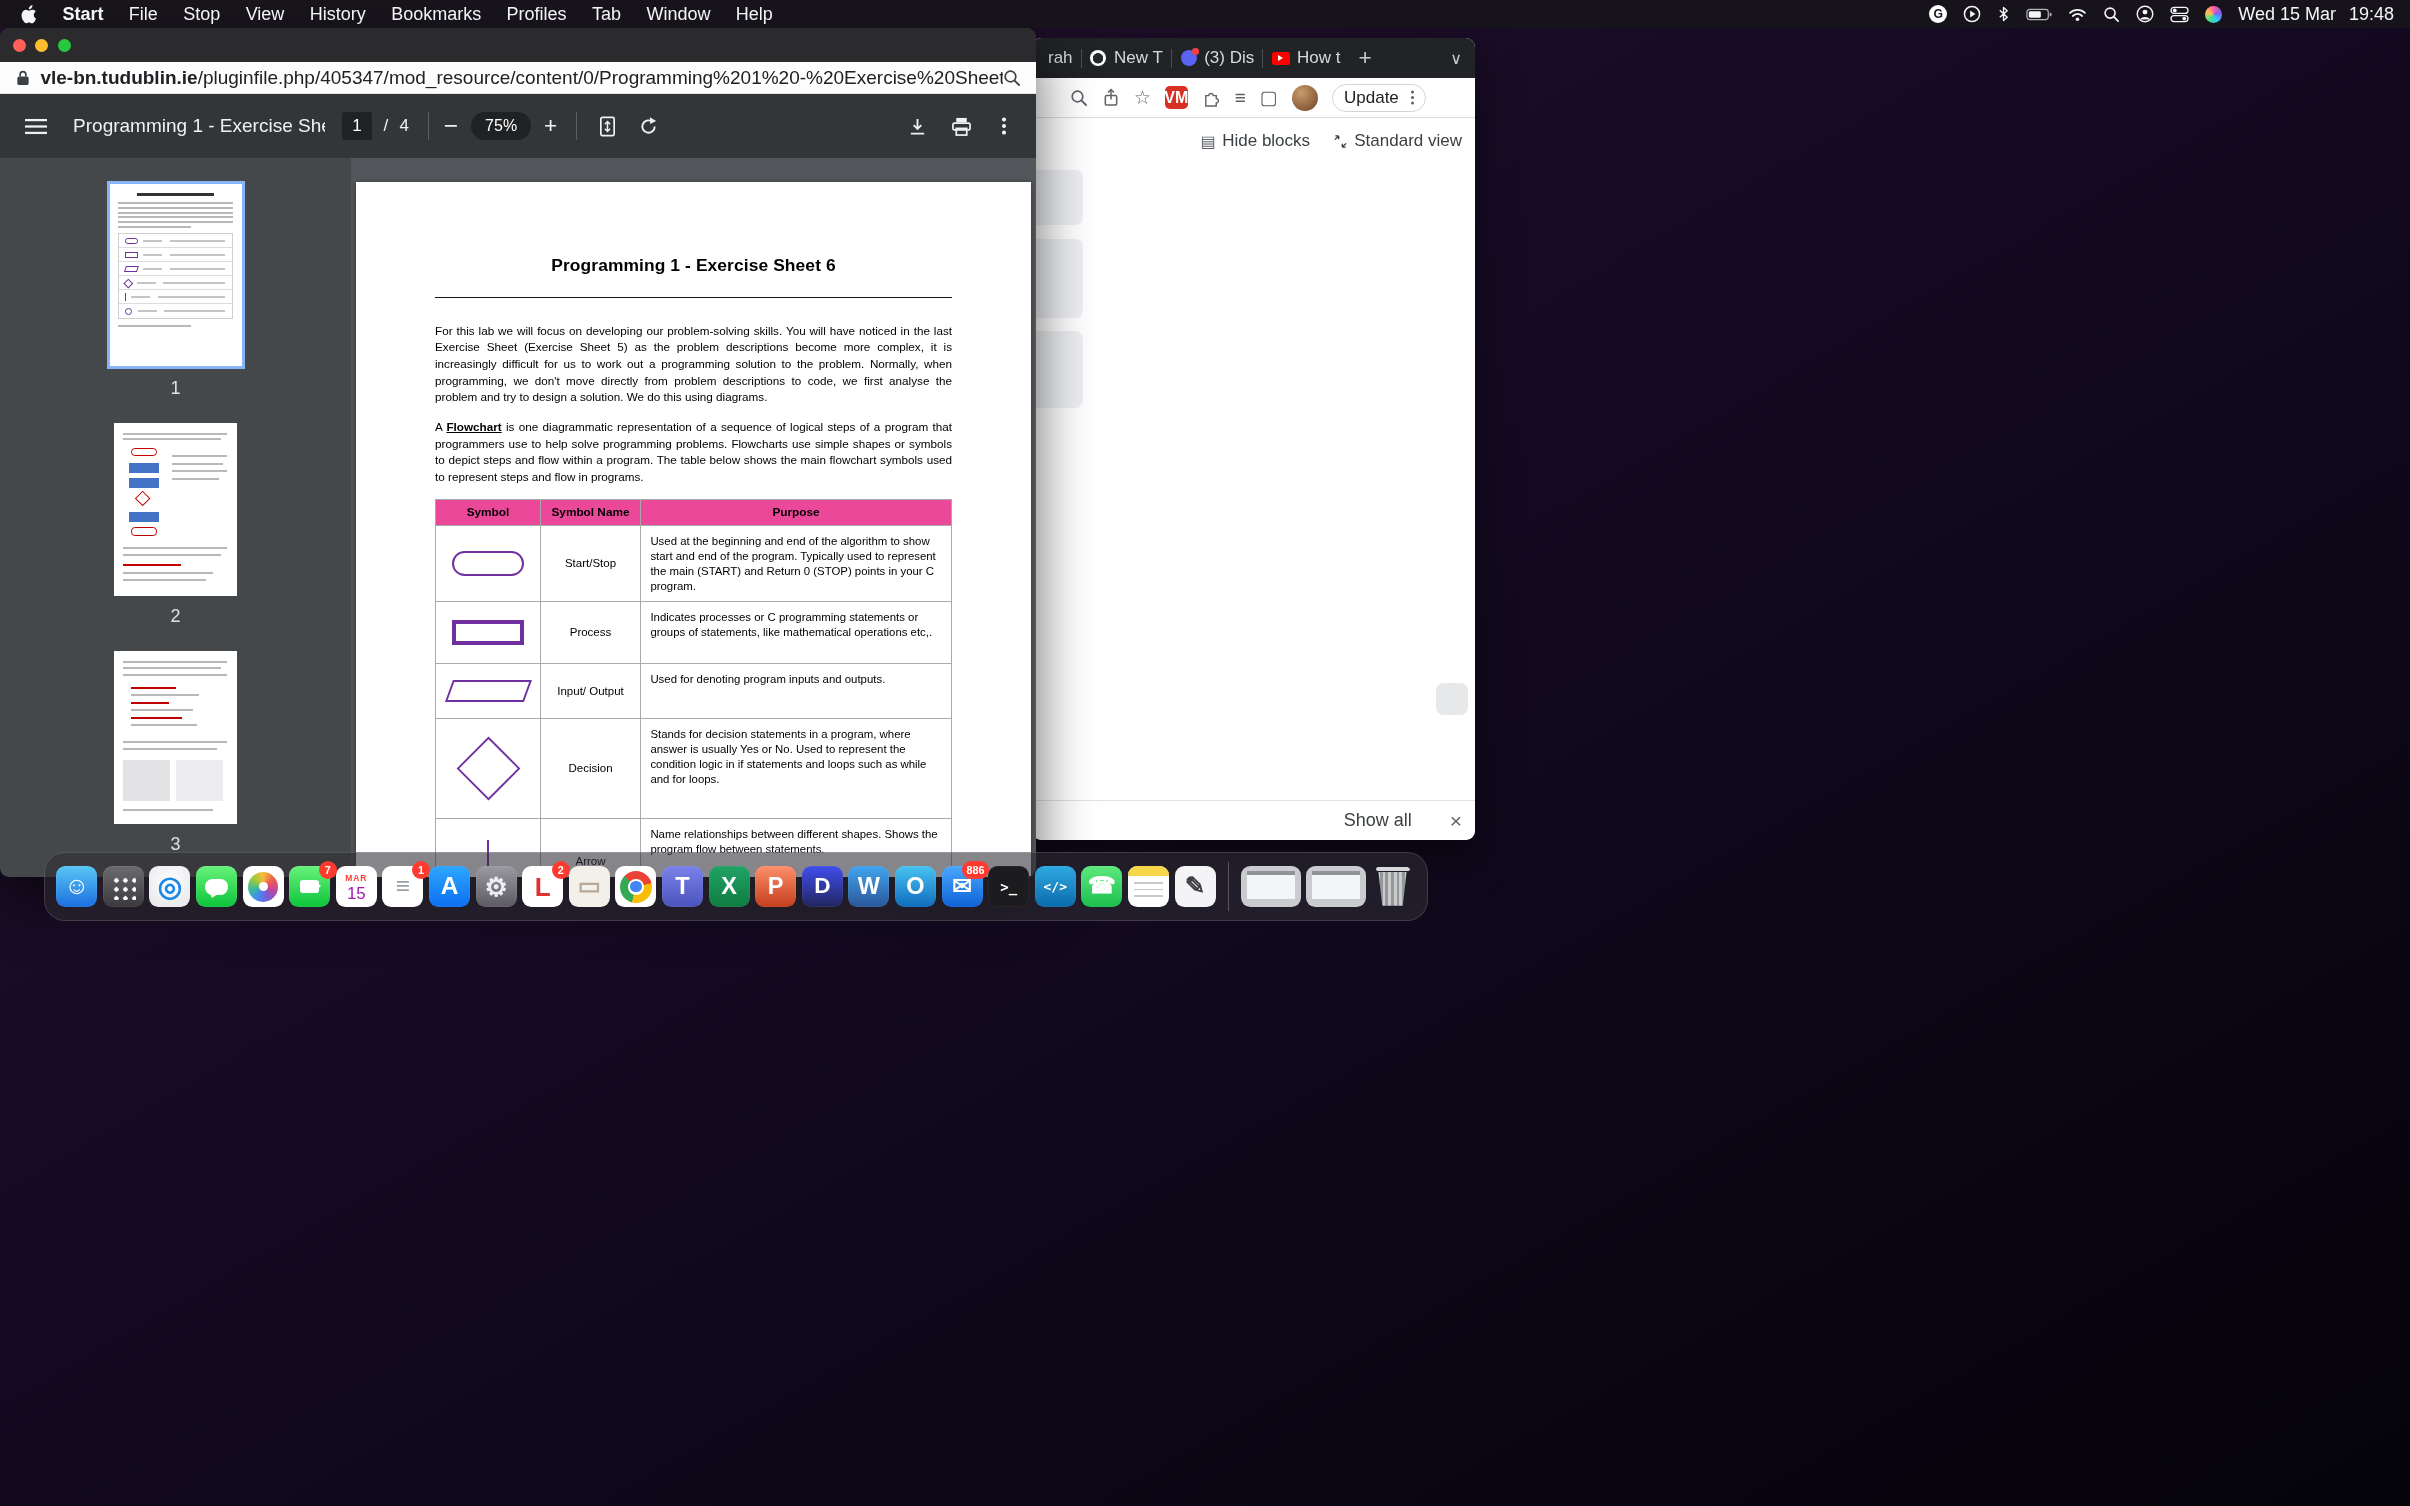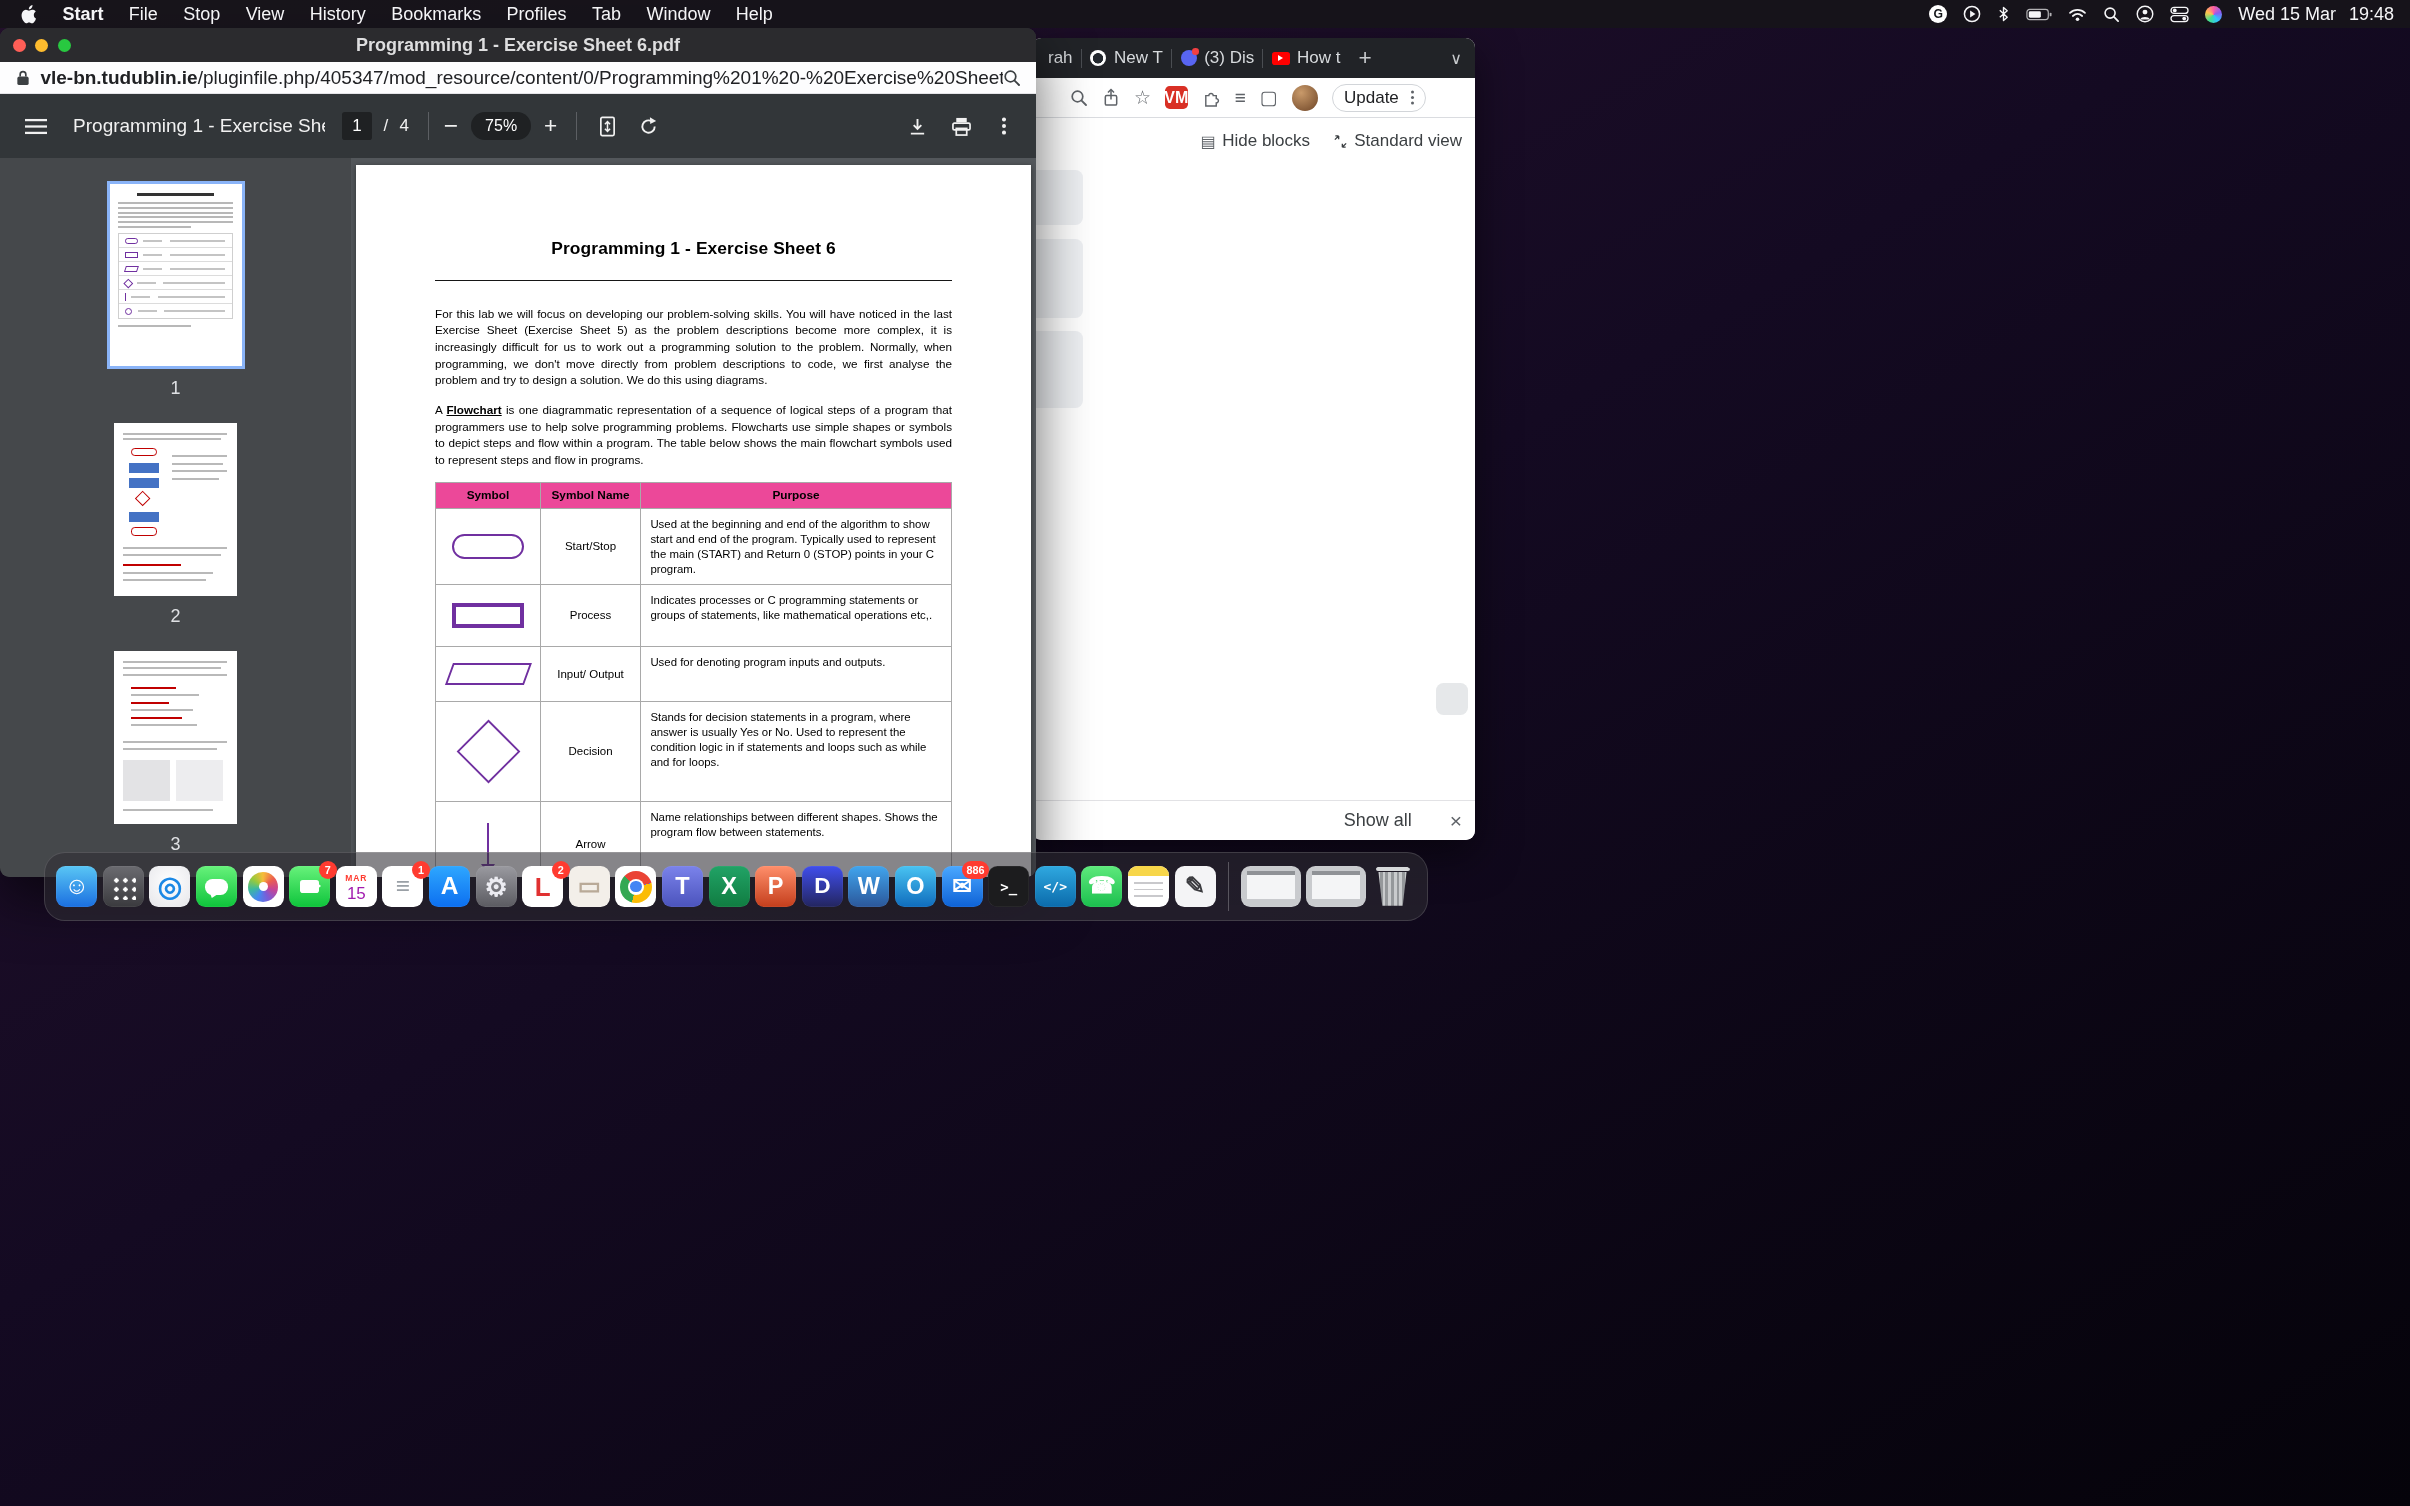--- a/index.html
+++ b/index.html
@@ -72,21 +72,21 @@
   
   .t2,.t3{position:absolute;inset:0}
   .abs{position:absolute}
   .ml2{position:absolute;height:1.9px;background:#b9b9b9}
   .f-stadium{border:0.9px solid #c00000;border-radius:3.8px}
   .f-fill{background:#4472c4}
   .f-diamond{border:0.9px solid #c00000;transform:rotate(45deg)}
   .red-ln{position:absolute;height:1.9px;background:#c00000}
 
   .pageview{flex:1;background:#53575b;overflow:hidden;display:flex;justify-content:center}
-  .pdf-page{width:675px;margin-top:7px;background:#fff;box-shadow:0 0.9px 5.6px rgba(0,0,0,.45);
+  .pdf-page{width:675px;margin-top:24px;background:#fff;box-shadow:0 0.9px 5.6px rgba(0,0,0,.45);
     padding:73px 79px 56px;color:#000;height:1130px}
   .doc-h1{font-size:17.4px;font-weight:700;text-align:center;letter-spacing:0.1px}
   .doc-hr{border:none;border-top:1.9px solid #161616;margin:21px 0 24.5px}
   .para{font-size:11.7px;line-height:16.7px;text-align:justify;margin-bottom:13px}
   .bold-u{font-weight:700;text-decoration:underline}
   .ptable{width:100%;border-collapse:collapse;margin-top:3.8px}
   .ptable th,.ptable td{border:0.9px solid #a9a9a9}
   .ptable th{background:#ec4899;font-size:11.8px;font-weight:700;height:26px}
   .col-sym{width:105px}.col-name{width:100px}
   td.sym{text-align:center;vertical-align:middle}
@@ -328,21 +328,20 @@
     </div>
   </div>
 
   <div class="pdf-window">
     <div class="titlebar">
       <div class="tlights">
         <span class="tlight tl-red"></span>
         <span class="tlight tl-yellow"></span>
         <span class="tlight tl-green"></span>
       </div>
-      <div class="wtitle">Programming 1 - Exercise Sheet 6.pdf</div>
     </div>
 
     <div class="urlbar">
       <span>
         <svg width="16" height="18" viewBox="0 0 17 19">
             <rect x="2.5" y="8" width="12" height="9" rx="2" fill="#3c4043"></rect>
             <path d="M5.5 8 V5.8 a3 3 0 0 1 6 0 V8" fill="none" stroke="#3c4043" stroke-width="1.8"></path>
           </svg>
       </span>
       <span class="url-text"><span class="url-domain">vle-bn.tudublin.ie</span><span>/pluginfile.php/405347/mod_resource/content/0/Programming%201%20-%20Exercise%20Sheet%206.pdf</span></span>

